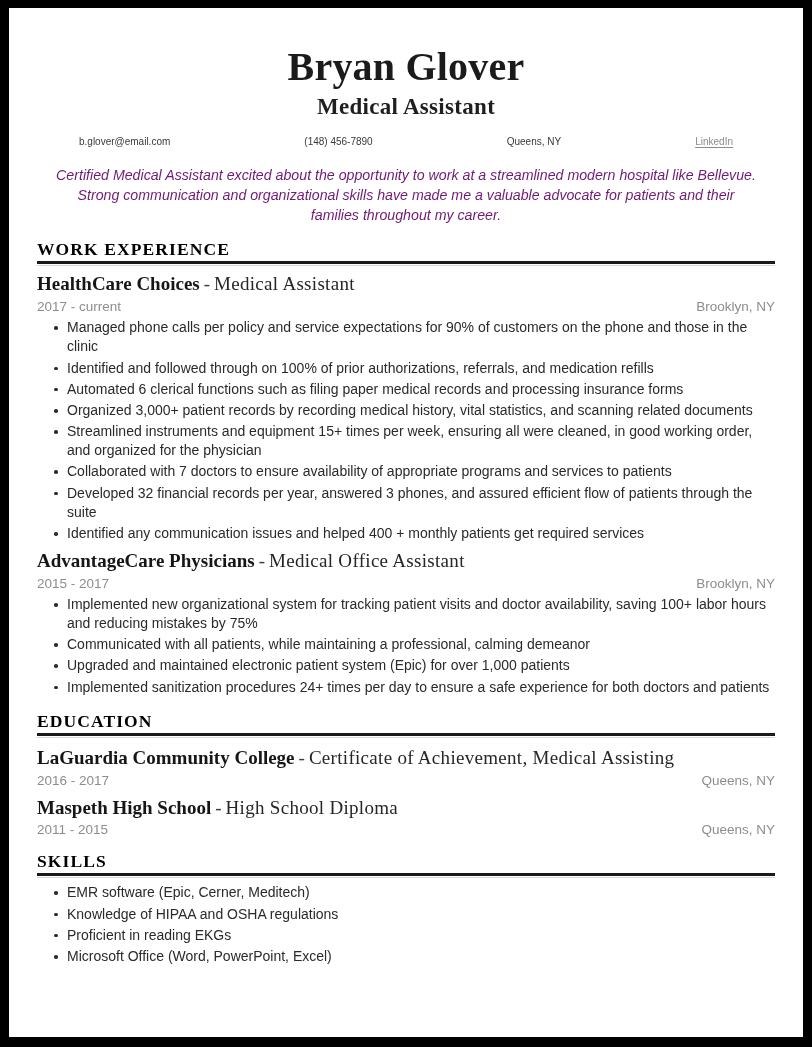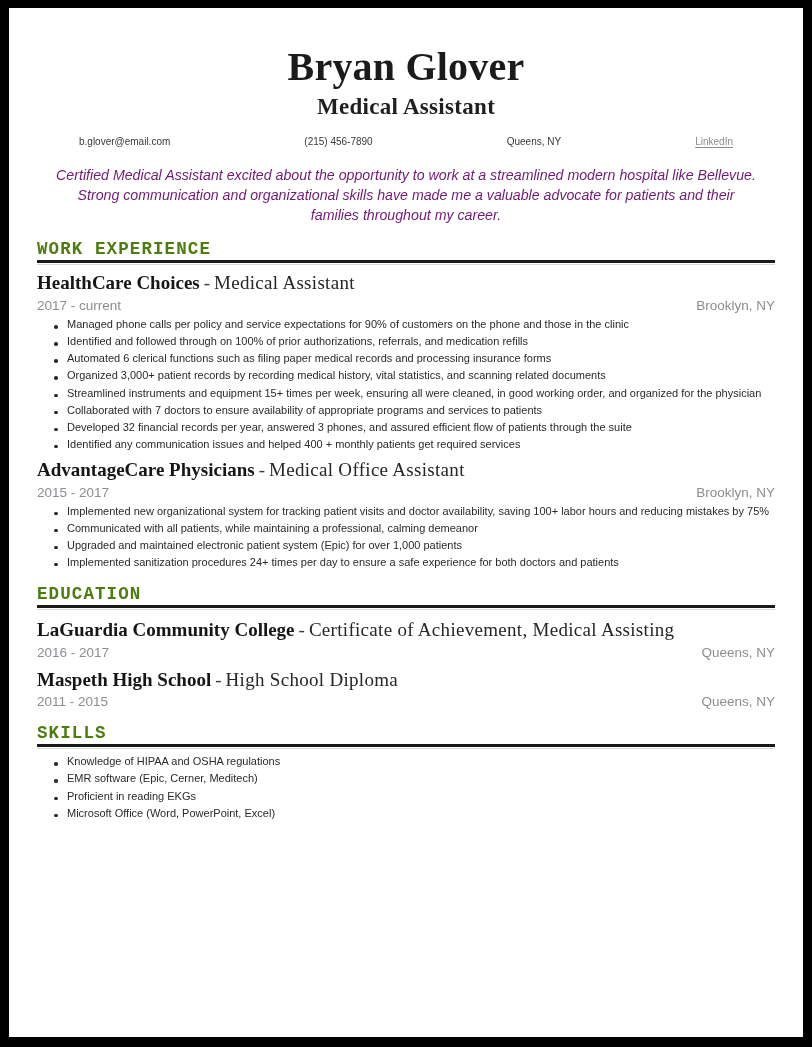--- a/index.html
+++ b/index.html
@@ -75,25 +75,25 @@
     line-height: 1.42;
     color: #701a75;
     text-align: center;
   }
 
   
   .section {
     margin-top: 14px;
   }
   .section-heading {
-    font-family: Liberation Mono, monospace;
+    font-family: Liberation Serif, serif;
     font-weight: bold;
     font-size: 17.5px;
     letter-spacing: 1.1px;
-    color: #4d7c0f;
+    color: #000000;
     margin: 0 0 1px 0;
   }
   .section-rule {
     height: 3px;
     background: #1a1a1a;
     margin-bottom: 1px;
   }
   .section-rule-sub {
     height: 1px;
     background: #d8d8d8;
@@ -134,21 +134,21 @@
 
   
   ul.bullets {
     list-style: none;
     margin: 4px 0 0 0;
     padding: 0;
   }
   ul.bullets > li {
     position: relative;
     padding-left: 30px;
-    font-size: 11px;
+    font-size: 14px;
     line-height: 1.37;
     color: #2a2a2a;
     margin-bottom: 2px;
   }
   ul.bullets > li::before {
     content: "";
     position: absolute;
     left: 17px;
     top: 8px;
     width: 3.6px;
@@ -164,21 +164,21 @@
 <body>
 
 <div id="page">
 
   <div>
     <h1 class="resume-name">Bryan Glover</h1>
     <h2 class="resume-title">Medical Assistant</h2>
 
     <div class="contact-row">
       <span class="contact-item">b.glover@email.com</span>
-      <span class="contact-item">(215) 456-7890</span>
+      <span class="contact-item">(148) 456-7890</span>
       <span class="contact-item">Queens, NY</span>
       <span class="contact-item link">LinkedIn</span>
     </div>
   </div>
 
   <p class="summary">Certified Medical Assistant excited about the opportunity to work at a streamlined modern hospital like Bellevue. Strong communication and organizational skills have made me a valuable advocate for patients and their families throughout my career.</p>
 
   <div class="section">
     <div class="section-heading">WORK EXPERIENCE</div>
     <div class="section-rule"></div>
@@ -246,20 +246,20 @@
       </div>
     </div>
   </div>
 
   <div class="section">
     <div class="section-heading">SKILLS</div>
     <div class="section-rule"></div>
     <div class="section-rule-sub"></div>
 
     <ul class="bullets skills-list">
+      <li>EMR software (Epic, Cerner, Meditech)</li>
       <li>Knowledge of HIPAA and OSHA regulations</li>
-      <li>EMR software (Epic, Cerner, Meditech)</li>
       <li>Proficient in reading EKGs</li>
       <li>Microsoft Office (Word, PowerPoint, Excel)</li>
     </ul>
   </div>
 
 </div>
 
 </body></html>

